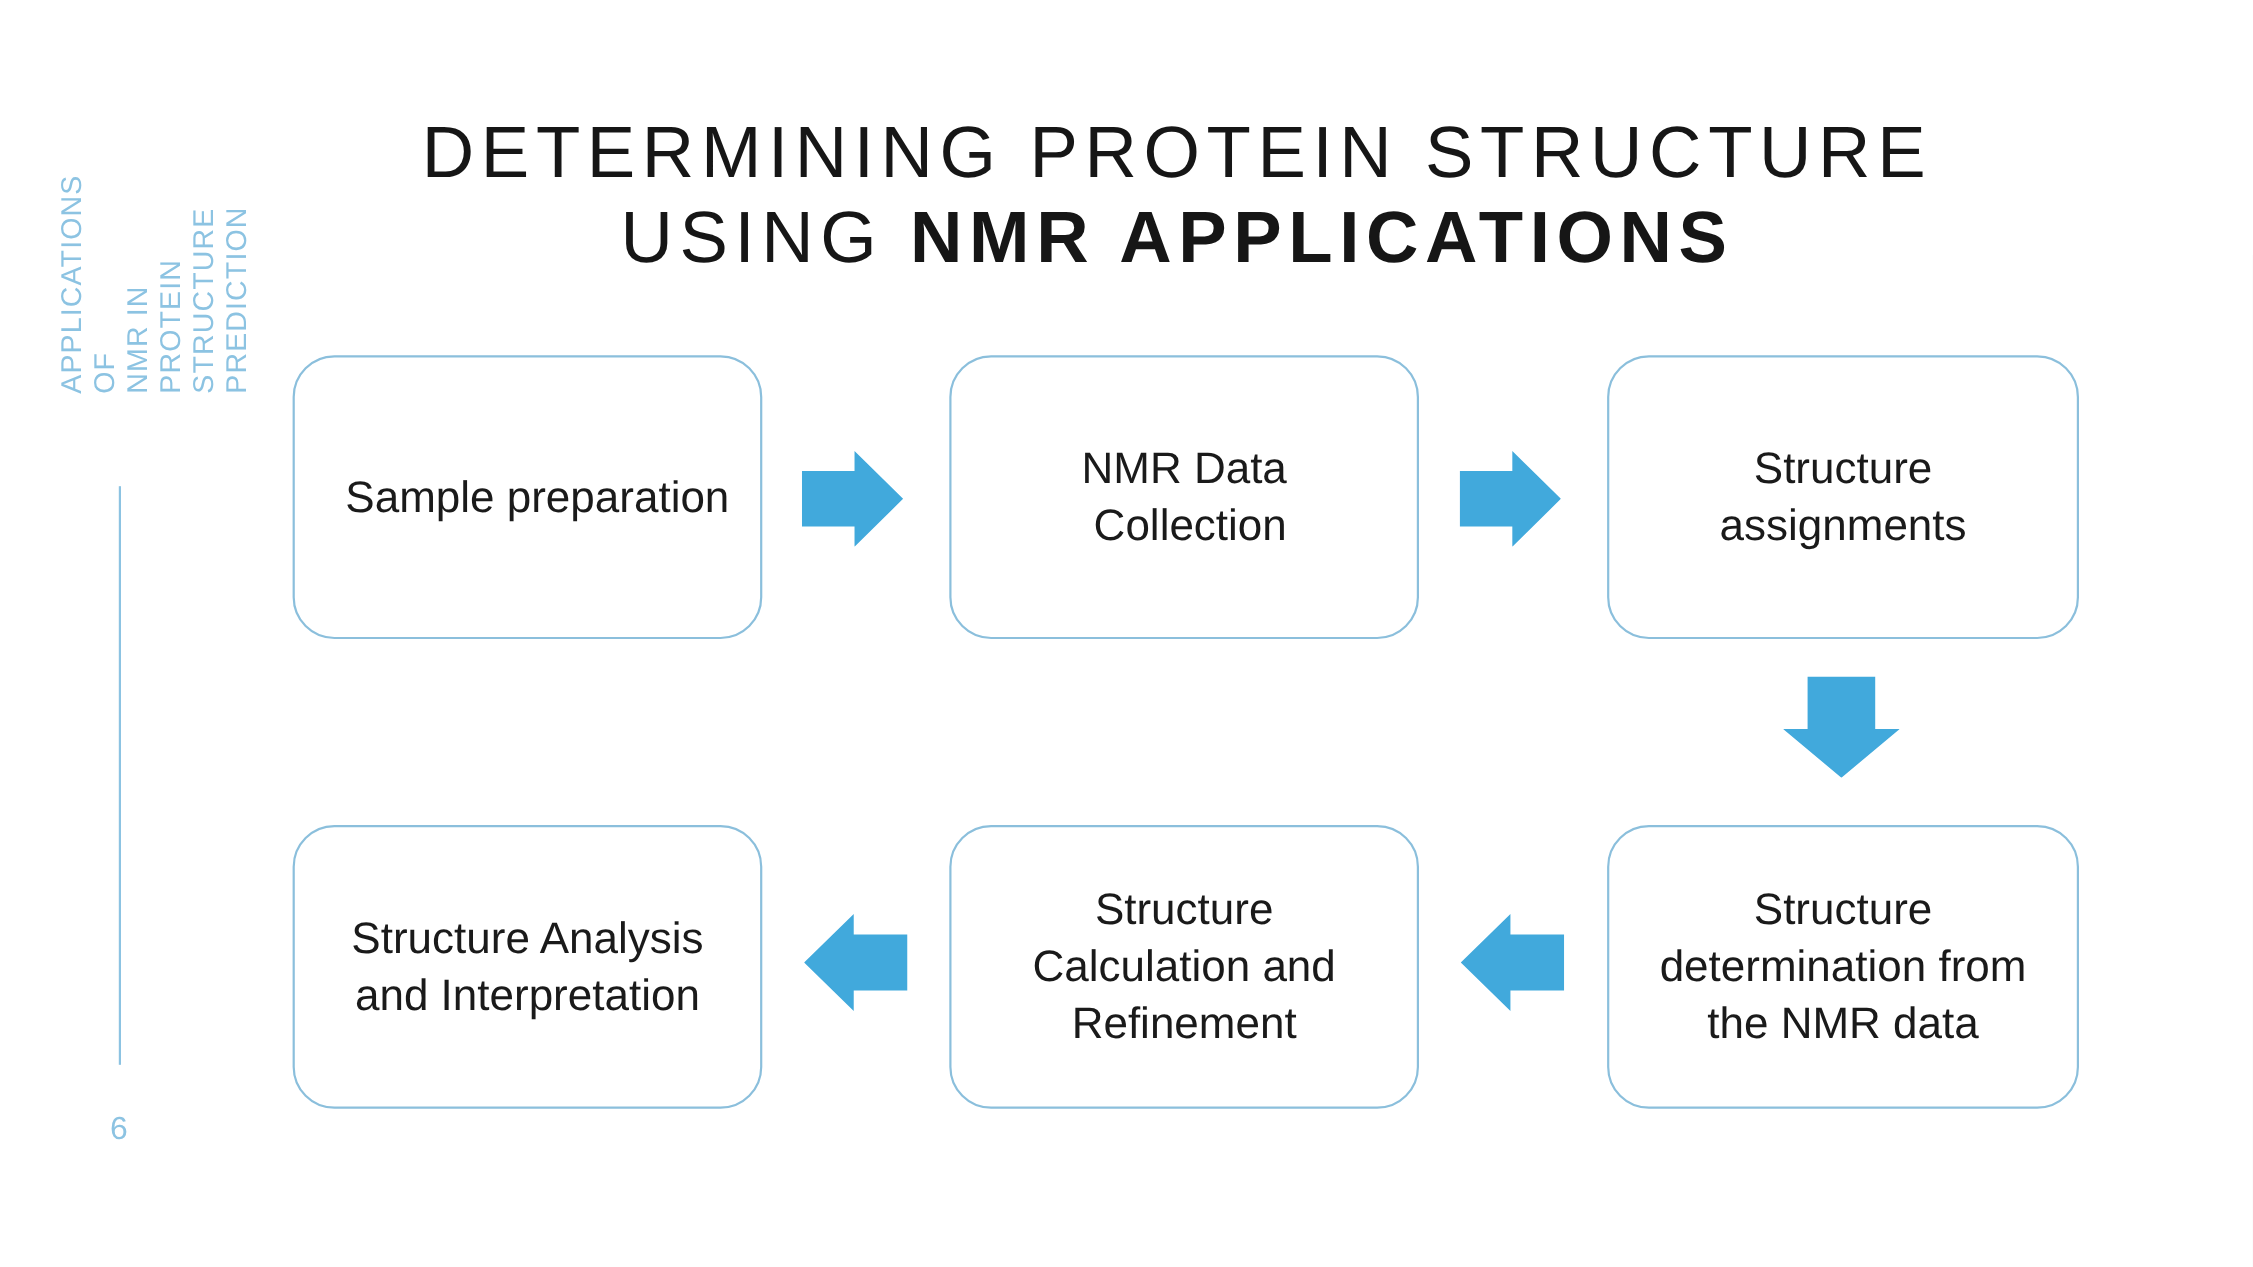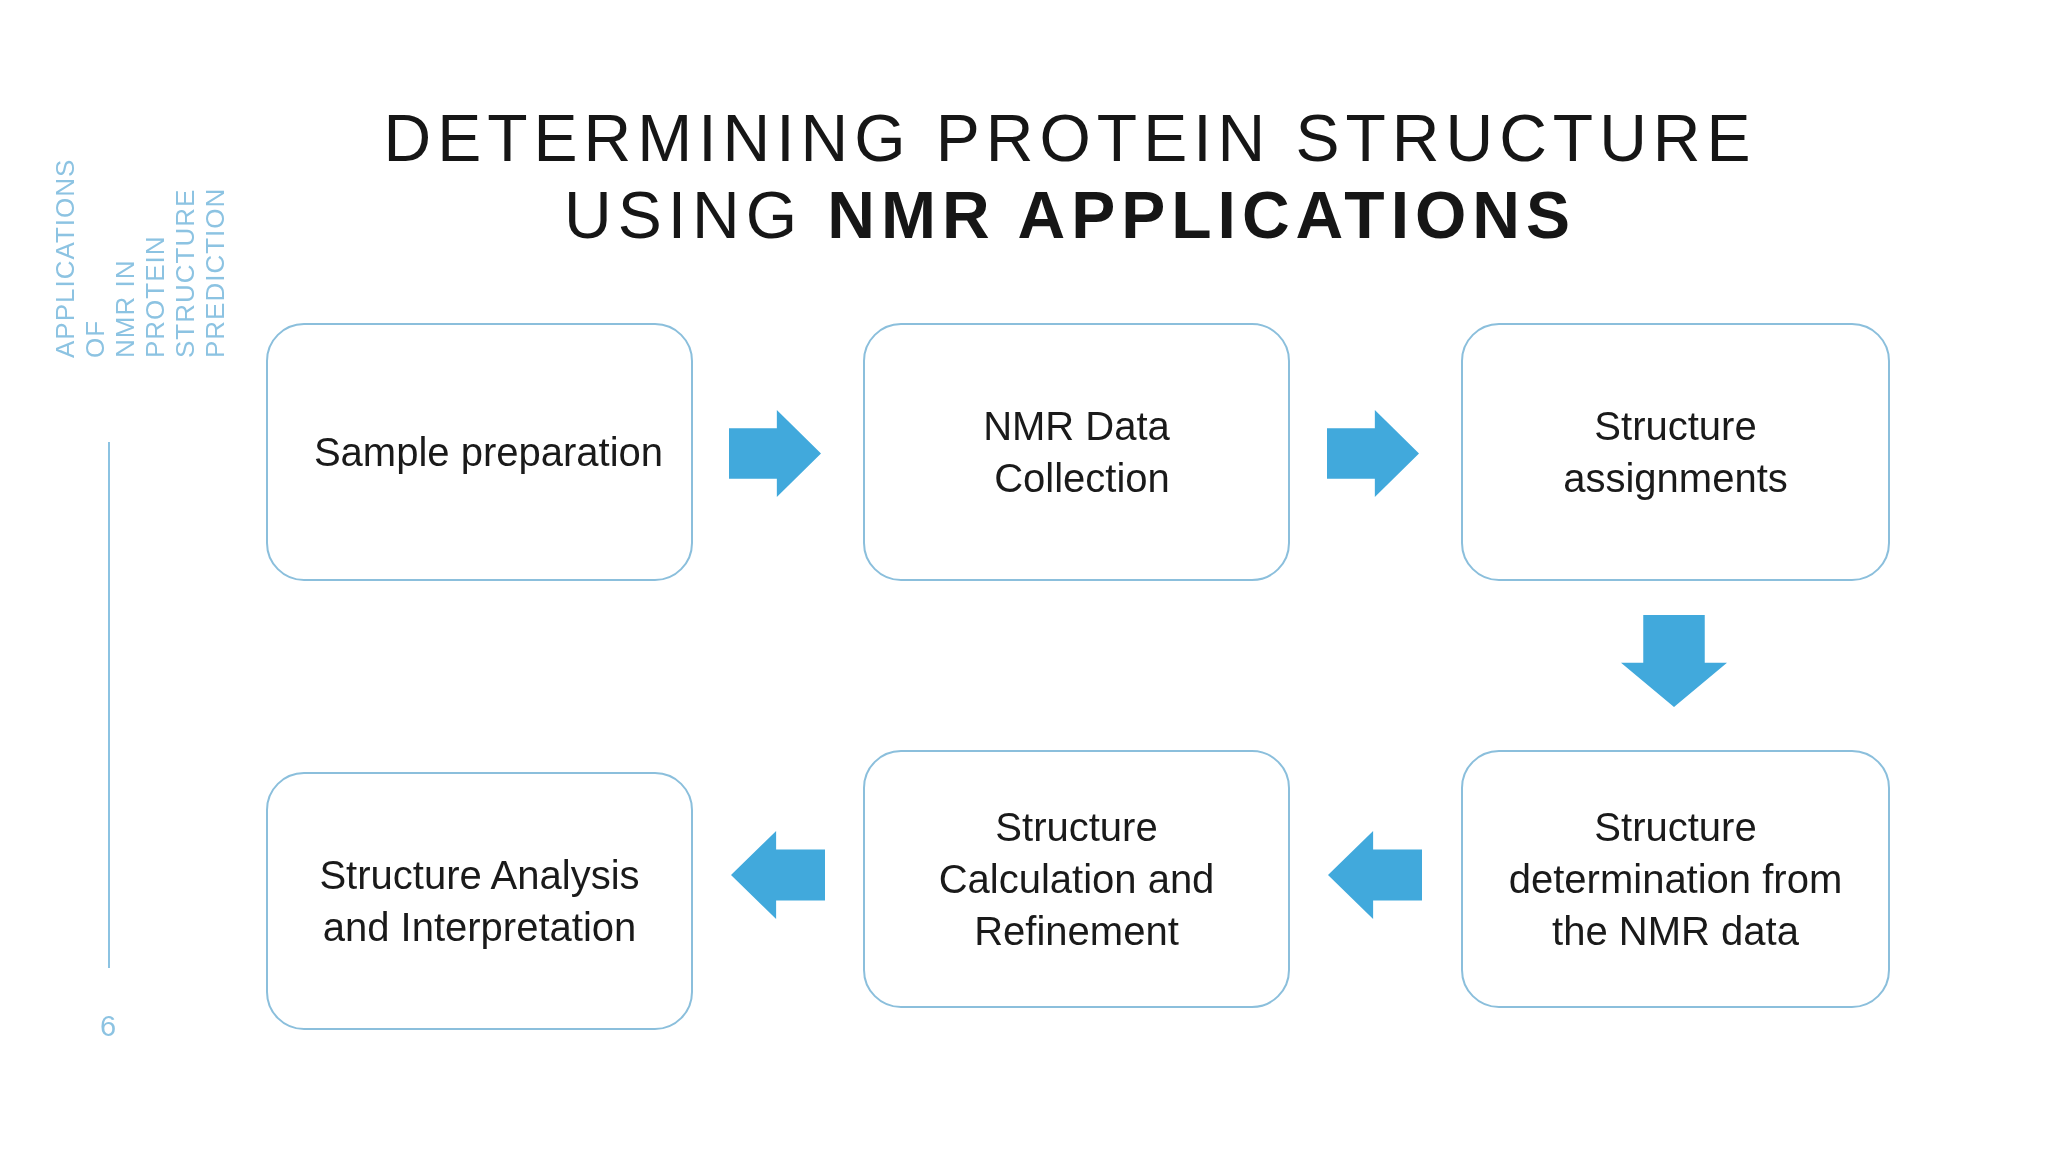--- a/index.html
+++ b/index.html
@@ -83,21 +83,21 @@
     font-size:40px;
     line-height:52px;
     white-space:pre-line;
     padding:0 14px;
   }
   .box-1{left:266px; top:323px;padding-left:32px;}
   .box-2{left:863px; top:323px;text-align:right;}
   .box-3{left:1461px; top:323px; width:429px;}
   .box-4{left:1461px; top:750px; width:429px;}
   .box-5{left:863px; top:750px;}
-  .box-6{left:266px; top:750px;margin-top:22px;}
+  .box-6{left:266px; top:750px;}
 
   
   .flow-arrow{position:absolute;}
   .flow-arrow svg{display:block;width:100%;height:100%;}
   .flow-arrow polygon{fill:var(--accent-blue);}
   .arrow-1{left:729px; top:410px; width:92px; height:87px;}
   .arrow-2{left:1327px; top:410px; width:92px; height:87px;}
   .arrow-3{left:1621px; top:615px; width:106px; height:92px;}
   .arrow-4{left:1328px; top:831px; width:94px; height:88px;}
   .arrow-5{left:731px; top:831px; width:94px; height:88px;}

